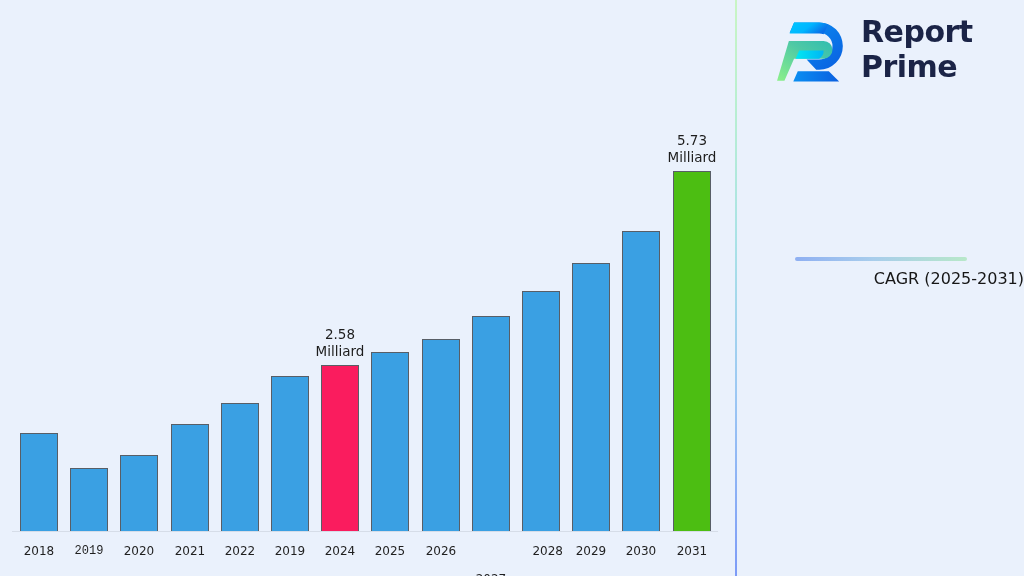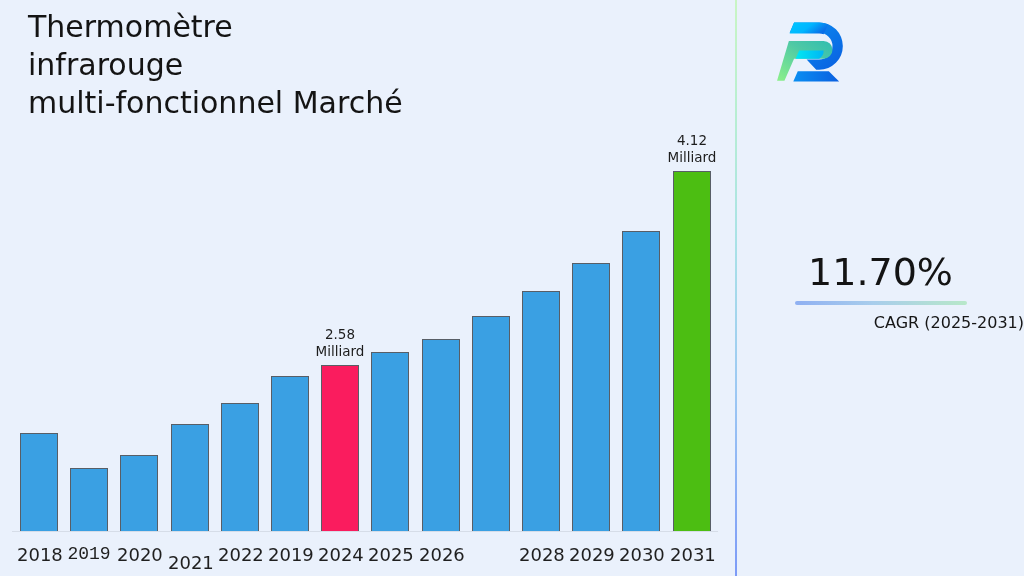--- a/index.html
+++ b/index.html
@@ -49,21 +49,21 @@
     font-size: 13.5px;
     line-height: 17px;
     color: #1d1d1d;
     white-space: pre-line;
   }
 
   #x-axis { position: absolute; left: 0; top: 404px; width: 736px; height: 42px; }
   .tick {
     position: absolute; top: 10px; width: 44px;
     text-align: center;
-    font-size: 18px; color: #1f1f1f;
+    font-size: 12px; color: #1f1f1f;
   }
 
   
   #divider {
     position: absolute; left: 735px; top: 0; width: 2px; height: 576px;
     background: linear-gradient(to bottom, #c9f5c4 0%, #b9efd0 18%, #a9e2e6 42%, #9cc8f3 68%, #7d9bf7 100%);
   }
 
   
   #right-panel { position: absolute; left: 737px; top: 0; width: 287px; height: 576px; }
@@ -98,23 +98,20 @@
     font-size: 16px; color: #161616;
   }
 </style>
 </head>
 <body>
 
 <div id="root">
 
   <div id="left-panel">
 
-    <div id="page-title">Thermomètre
-infrarouge
-multi-fonctionnel Marché</div>
 
     <div id="chart-area">
       <div id="plot">
           <div class="bar-slot" style="left: 20px; height: 98px;">
             <div class="bar blue" style="height: 98px;"></div>
           </div>
           <div class="bar-slot" style="left: 70px; height: 63px;">
             <div class="bar blue" style="height: 63px;"></div>
           </div>
           <div class="bar-slot" style="left: 120px; height: 76px;">
@@ -148,29 +145,29 @@
           </div>
           <div class="bar-slot" style="left: 572px; height: 268px;">
             <div class="bar blue" style="height: 268px;"></div>
           </div>
           <div class="bar-slot" style="left: 622px; height: 300px;">
             <div class="bar blue" style="height: 300px;"></div>
           </div>
           <div class="bar-slot" style="left: 673px; height: 360px;">
             <div class="bar green" style="height: 360px;"></div>
           </div>
-          <div class="bar-label" style="left: 637px; top: 2px;">4.12
+          <div class="bar-label" style="left: 637px; top: 2px;">5.73
 Milliard</div>
         </div>
       <div id="baseline"></div>
       <div id="x-axis">
           <div class="tick" style="left: 17px;">2018</div>
           <div class="tick" style="left: 67px; font-family: Liberation Mono, monospace;">2019</div>
           <div class="tick" style="left: 117px;">2020</div>
-          <div class="tick" style="left: 168px; margin-top: 8px;">2021</div>
+          <div class="tick" style="left: 168px;">2021</div>
           <div class="tick" style="left: 218px;">2022</div>
           <div class="tick" style="left: 268px;">2019</div>
           <div class="tick" style="left: 318px;">2024</div>
           <div class="tick" style="left: 368px;">2025</div>
           <div class="tick" style="left: 419px;">2026</div>
           <div class="tick" style="left: 469px; margin-top: 28px;">2027</div>
           <div class="tick" style="left: 519px; text-align: right;">2028</div>
           <div class="tick" style="left: 569px;">2029</div>
           <div class="tick" style="left: 619px;">2030</div>
           <div class="tick" style="left: 670px;">2031</div>
@@ -208,22 +205,23 @@
             <stop offset="0%" stop-color="#0a8ff2"></stop>
             <stop offset="100%" stop-color="#0a5fe0"></stop>
           </linearGradient>
         </defs>
         <path d="M23 6 h34 a32 32 0 0 1 0 64 h-4 l-13 -14 h17 a18 18 0 0 0 0 -36 h-40 z" fill="url(#gArc)"></path>
         <path d="M23 6 h34 a32 32 0 0 1 12 2.4 l-6 13.6 a18 18 0 0 0 -6 -1 h-40 z" fill="url(#gTop)"></path>
         <path d="M16 31 h47 a12 12 0 0 1 0 24 h-40 l-13 30 h-10 z" fill="url(#gGreen)"></path>
         <path d="M30 44 h33 a12 12 0 0 1 -6 11 h-32 z" fill="url(#gCyan)"></path>
         <path d="M28 72 h42 l14 14 h-62 z" fill="url(#gBot)"></path>
       </svg>
+      <div id="logo-text">Report
+Prime</div>
     </div>
 
     <div id="cagr-block">
-      <div id="cagr-value">11.70%</div>
       <div id="cagr-rule"></div>
       <div id="cagr-caption">CAGR (2025-2031)</div>
     </div>
 
   </div>
 </div>
 
 </body></html>

